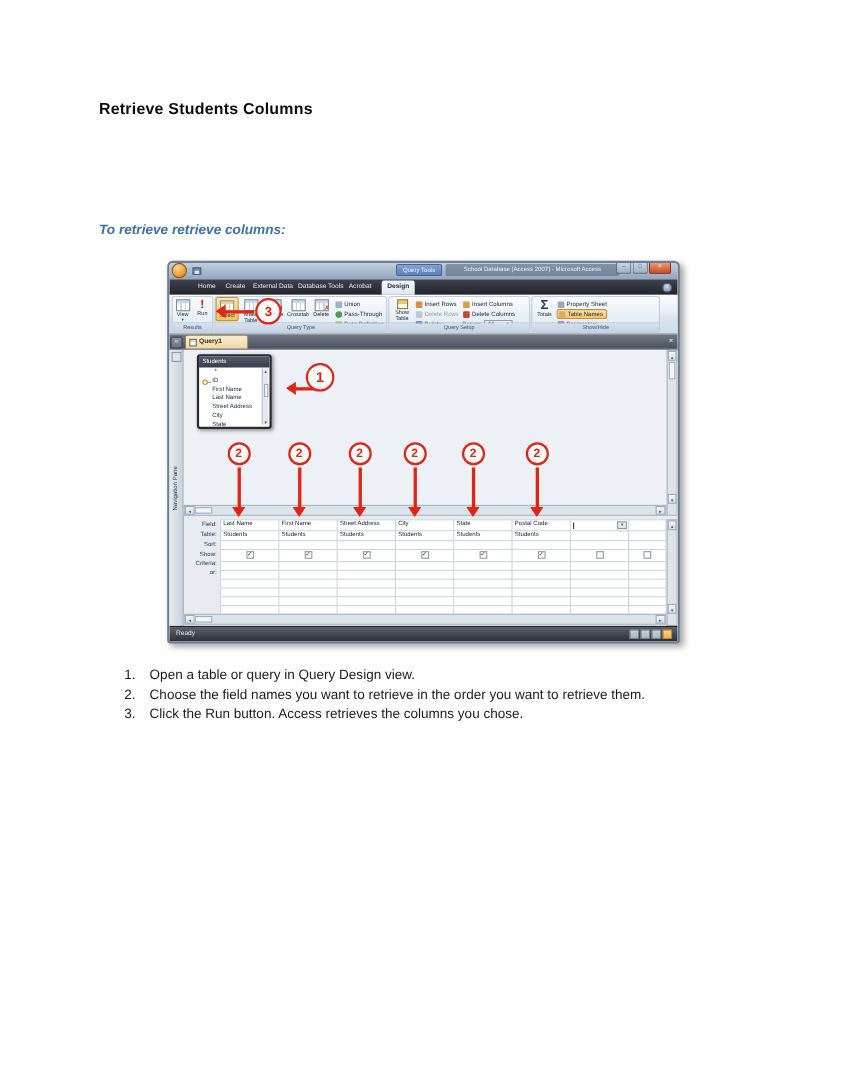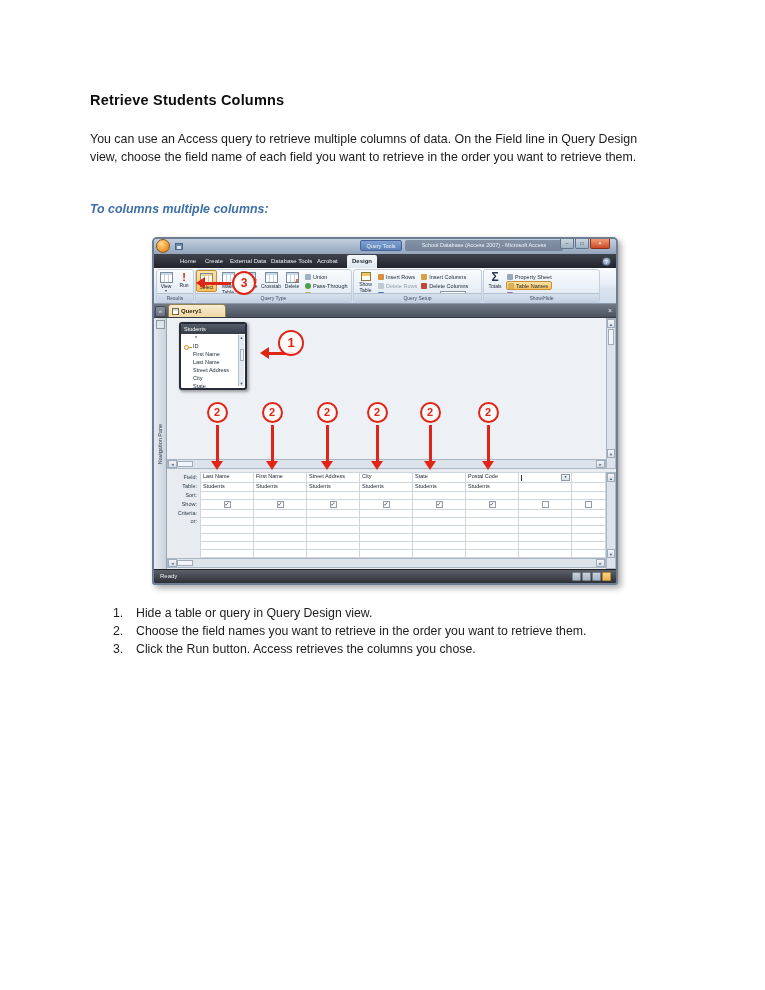--- a/index.html
+++ b/index.html
@@ -132,25 +132,24 @@
   .arrow-left{position:absolute;height:12px;z-index:8;}
   .arrow-left .shaft{position:absolute;left:8px;top:4.5px;height:3px;background:#e02517;}
   .arrow-left::before{content:'';position:absolute;left:0;top:0;border-top:6px solid rgba(0,0,0,0);border-bottom:6px solid rgba(0,0,0,0);border-right:9px solid #e02517;}
 </style>
 </head>
 <body>
 
 <div class="page">
 
   <div class="doc-heading">Retrieve Students Columns</div>
-  <div class="doc-intro">You can use an Access query to retrieve multiple columns of data. On the Field line in Query Design view, choose the field name of each field you want to retrieve in the order you want to retrieve them.</div>
-  <div class="doc-sub">To columns multiple columns:</div>
+  <div class="doc-sub">To retrieve retrieve columns:</div>
 
   <ol class="doc-steps">
-    <li>Hide a table or query in Query Design view.</li>
+    <li>Open a table or query in Query Design view.</li>
     <li>Choose the field names you want to retrieve in the order you want to retrieve them.</li>
     <li>Click the Run button. Access retrieves the columns you chose.</li>
   </ol>
 
   <div class="shot">
     <div class="window">
 
       <div class="titlebar">
         <div class="orb"></div>
         <div class="qat-save"></div>

